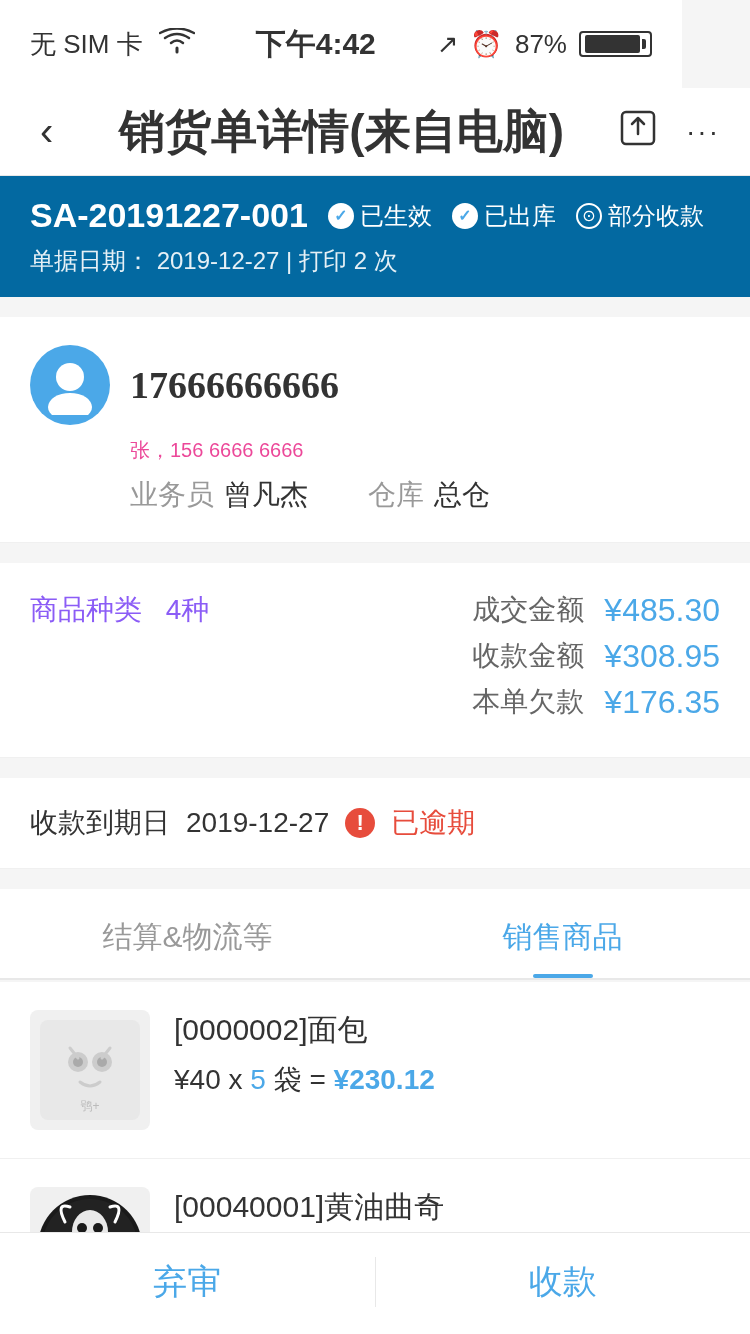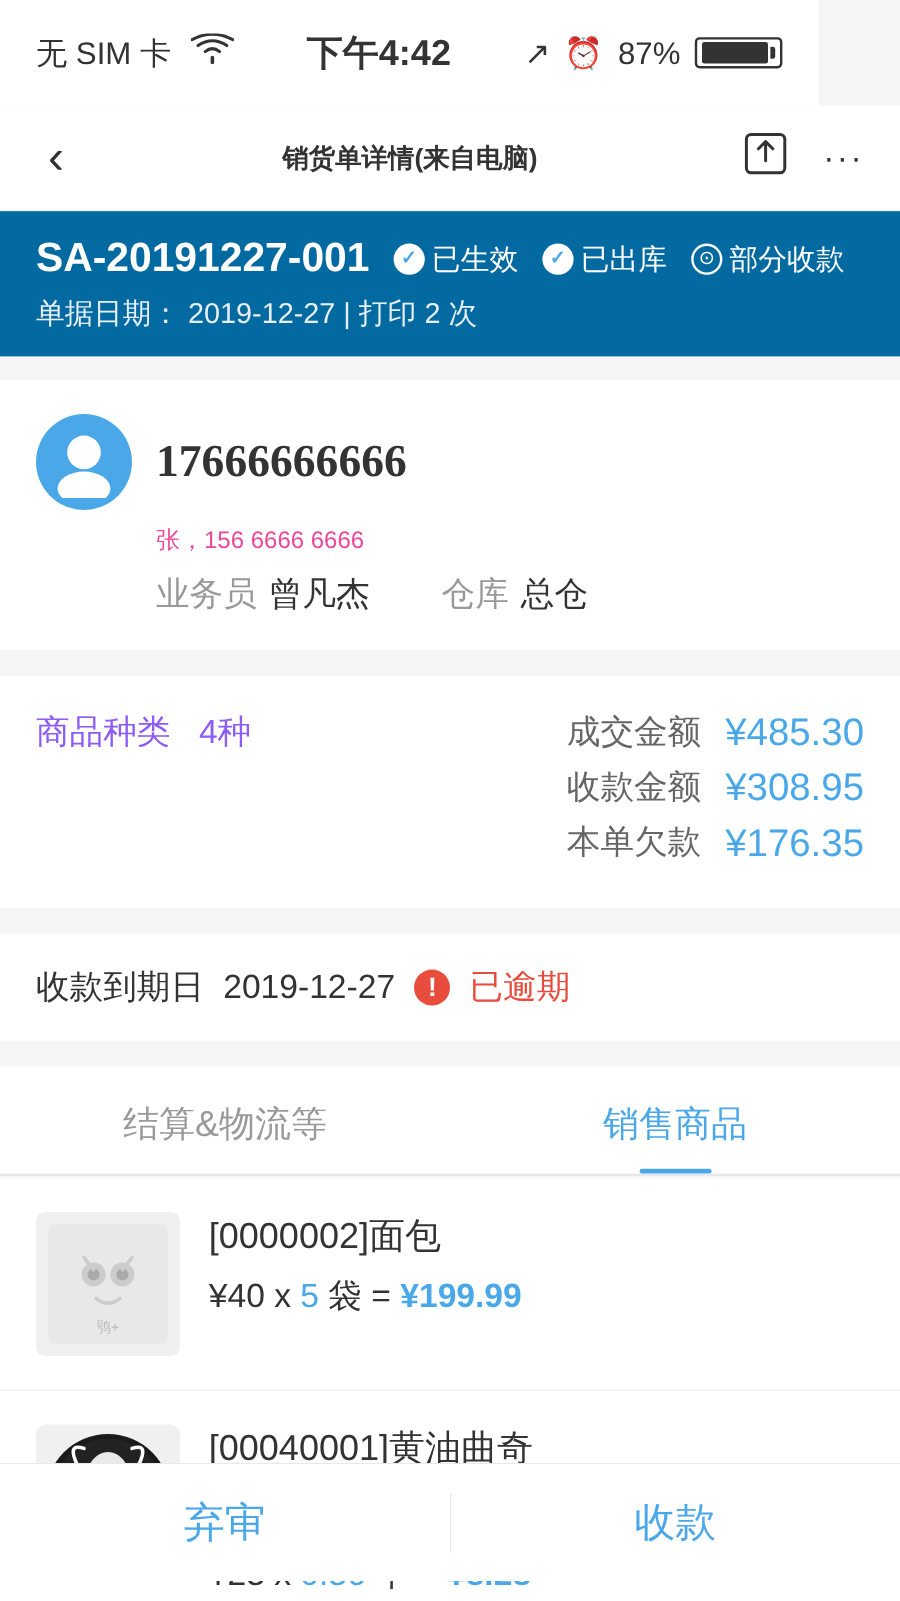--- a/index.html
+++ b/index.html
@@ -63,21 +63,21 @@
       padding: 0 30px;
       border-bottom: 1px solid #e8e8e8;
     }
     .nav-back {
       font-size: 40px;
       color: #333;
       cursor: pointer;
       padding: 10px;
     }
     .nav-title {
-      font-size: 22px;
+      font-size: 46px;
       font-weight: 600;
       color: #333;
     }
     .nav-right {
       display: flex;
       align-items: center;
       gap: 30px;
     }
     .nav-icon {
       font-size: 32px;
@@ -321,21 +321,21 @@
     .product-price-row {
       font-size: 28px;
       color: #333;
     }
     .qty-highlight { color: #4BA8E8; }
     .total-highlight { color: #4BA8E8; font-weight: 600; }
 
     
     .bottom-bar {
       position: fixed;
-      bottom: 17px;
+      bottom: 4px;
       left: 0;
       width: 750px;
       height: 98px;
       background: #fff;
       border-top: 1px solid #e8e8e8;
       display: flex;
       align-items: center;
     }
     .bottom-btn {
       flex: 1;
@@ -508,21 +508,21 @@
       <div class="product-info">
         <div class="product-name">
           <span>[0000002]面包</span>
         </div>
         <div class="product-price-row">
           <span>¥40</span>
           <span> x </span>
           <span class="qty-highlight">5</span>
           <span>袋</span>
           <span> = </span>
-          <span class="total-highlight">¥199.99</span>
+          <span class="total-highlight">¥230.12</span>
         </div>
       </div>
     </div>
 
     <div class="product-item">
       <div class="product-thumb">
 
         <svg width="110" height="110" viewBox="0 0 110 110">
           <circle cx="55" cy="55" r="52" fill="#1a1a1a"></circle>
           <circle cx="55" cy="55" r="48" fill="#222"></circle>

